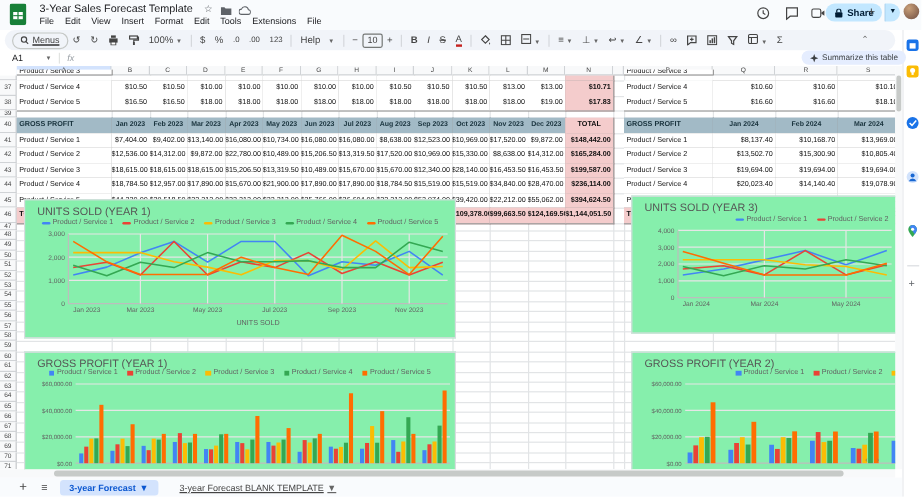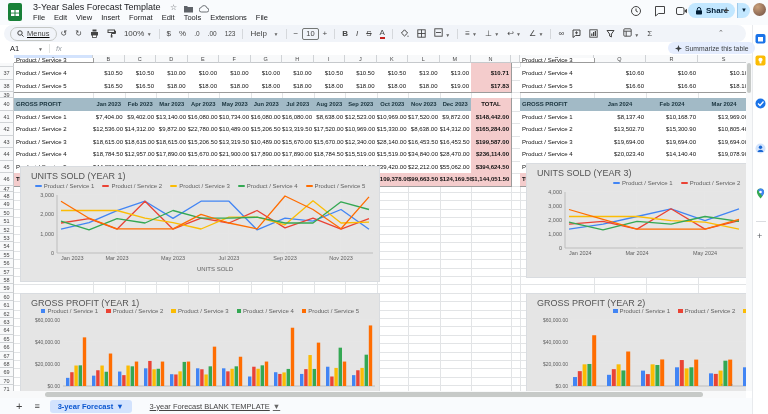--- a/index.html
+++ b/index.html
@@ -55,21 +55,21 @@
   .tc{position:absolute;background:#fff;border-right:1px solid #9b9b9b;border-bottom:1px solid #9b9b9b;
       box-sizing:border-box;font-size:6px;color:#111;overflow:hidden;white-space:nowrap;line-height:11px;}
   .tc.lbl{padding-left:2px;}
   .tc.num{text-align:right;padding-right:2px;}
   .tc.hd{background:#a2bac6;font-weight:bold;font-size:5.8px;text-align:center;color:#18323c;}
   .tc.hdl{background:#a2bac6;font-weight:bold;color:#18323c;}
   .tc.tot{background:#f4cccc;}
   .tc.b{font-weight:bold;}
   .clip36{line-height:8px;text-indent:2px;margin-top:-5px;}
   
-  .chart{position:absolute;background:#e5e5e5;border:1px solid #d9dce0;box-sizing:border-box;overflow:hidden;z-index:10;}
+  .chart{position:absolute;background:#86efac;border:1px solid #d9dce0;box-sizing:border-box;overflow:hidden;z-index:10;}
   .ct{position:absolute;left:10px;top:4px;font-size:9px;color:#555;white-space:nowrap;}
   .legend{position:absolute;display:flex;gap:8px;white-space:nowrap;}
   .legend .li{display:flex;align-items:center;gap:2px;}
   .legend .sw{flex:none;}
   .legend span{font-size:6px;color:#616161;}
   .chart svg{position:absolute;left:0;top:0;}
   .cs-arrows{position:absolute;font-size:6px;color:#777;letter-spacing:3px;}
   
   #hscroll{position:absolute;left:0;top:391px;width:746px;height:7px;background:#f8f9fa;}
   #hscroll div{position:absolute;left:45px;top:1px;width:658px;height:5px;background:#c7cac8;border-radius:3px;}

